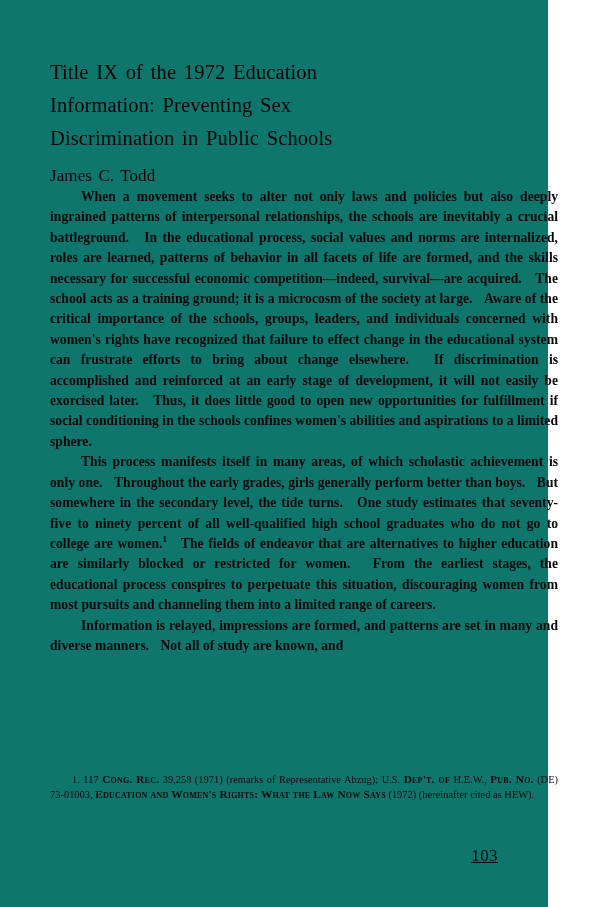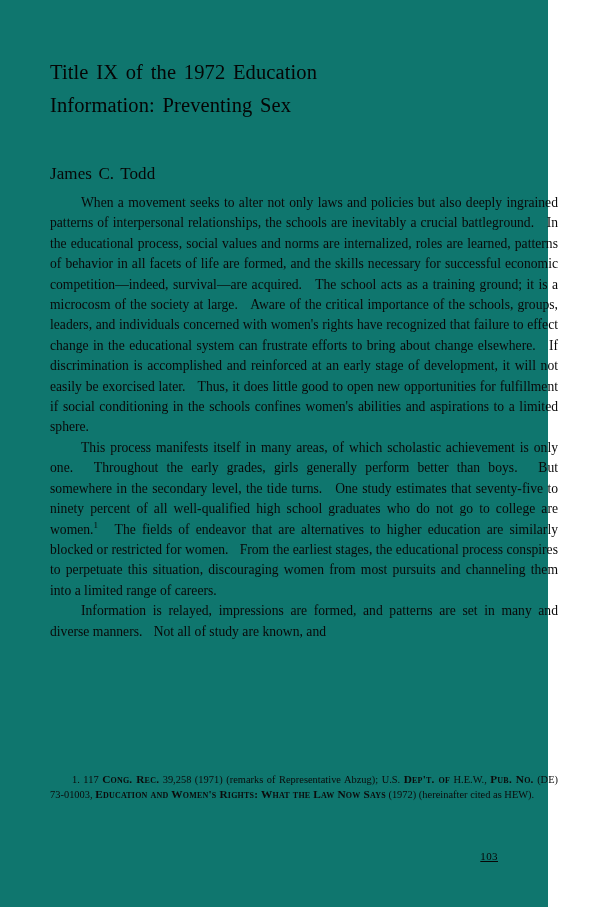--- a/index.html
+++ b/index.html
@@ -42,21 +42,21 @@
     word-spacing: 2.5px;
     margin: 0;
     text-align: left;
     color: #050505;
   }
 
   
   .byline {
     font-size: 17px;
     line-height: 22px;
-    margin-top: 41px;
+    margin-top: 10px;
     word-spacing: 2px;
     letter-spacing: 0.1px;
     color: #070707;
   }
 
   
   .section-heading {
     font-size: 14.2px;
     line-height: 18px;
     margin-top: 18px;
@@ -64,21 +64,22 @@
     letter-spacing: 0.05px;
     color: #060606;
   }
   .section-heading .sec-num {
     display: inline-block;
     min-width: 19px;
   }
 
   
   .body-block {
-    margin-top: 8px;
+    margin-top: 0;
+    font-weight: bold;
   }
   p.para {
     margin: 0;
     font-size: 13.6px;
     line-height: 20.4px;
     text-align: justify;
     text-indent: 31px;
     text-justify: inter-word;
     letter-spacing: 0.02px;
     color: #090909;
@@ -115,37 +116,38 @@
     font-size: 11.3px;
     letter-spacing: 0.2px;
     font-weight: bold;
   }
 
   
   .page-number {
     position: absolute;
     right: 50px;
     top: 846px;
-    font-size: 11px;
+    font-size: 17px;
     line-height: 20px;
     letter-spacing: 0.4px;
     color: #060606;
     text-decoration: underline;
   }
 </style>
 </head>
 <body>
 
 <div class="page">
 
   <div class="content">
 
     <h1 class="article-title">
       <span>Title IX of the 1972 Education</span><br>
       <span>Information: Preventing Sex</span><br>
+      <span>Discrimination in Public Schools</span>
     </h1>
 
     <div class="byline">James C. Todd</div>
 
 
     <div class="body-block">
 
       <p class="para"><span>When a movement seeks to alter not only laws and policies but also deeply ingrained patterns of interpersonal relationships, the schools are inevitably a crucial battleground.</span><span class="sent-gap">&nbsp; </span><span>In the educational process, social values and norms are internalized, roles are learned, patterns of behavior in all facets of life are formed, and the skills necessary for successful economic competition—indeed, survival—are acquired.</span><span class="sent-gap">&nbsp; </span><span>The school acts as a training ground; it is a microcosm of the society at large.</span><span class="sent-gap">&nbsp; </span><span>Aware of the critical importance of the schools, groups, leaders, and individuals concerned with women's rights have recognized that failure to effect change in the educational system can frustrate efforts to bring about change elsewhere.</span><span class="sent-gap">&nbsp; </span><span>If discrimination is accomplished and reinforced at an early stage of development, it will not easily be exorcised later.</span><span class="sent-gap">&nbsp; </span><span>Thus, it does little good to open new opportunities for fulfillment if social conditioning in the schools confines women's abilities and aspirations to a limited sphere.</span></p>
 
       <p class="para"><span>This process manifests itself in many areas, of which scholastic achievement is only one.</span><span class="sent-gap">&nbsp; </span><span>Throughout the early grades, girls generally perform better than boys.</span><span class="sent-gap">&nbsp; </span><span>But somewhere in the secondary level, the tide turns.</span><span class="sent-gap">&nbsp; </span><span>One study estimates that seventy-five to ninety percent of all well-qualified high school graduates who do not go to college are women.</span><sup class="fn-ref">1</sup><span class="sent-gap">&nbsp; </span><span>The fields of endeavor that are alternatives to higher education are similarly blocked or restricted for women.</span><span class="sent-gap">&nbsp; </span><span>From the earliest stages, the educational process conspires to perpetuate this situation, discouraging women from most pursuits and channeling them into a limited range of careers.</span></p>

